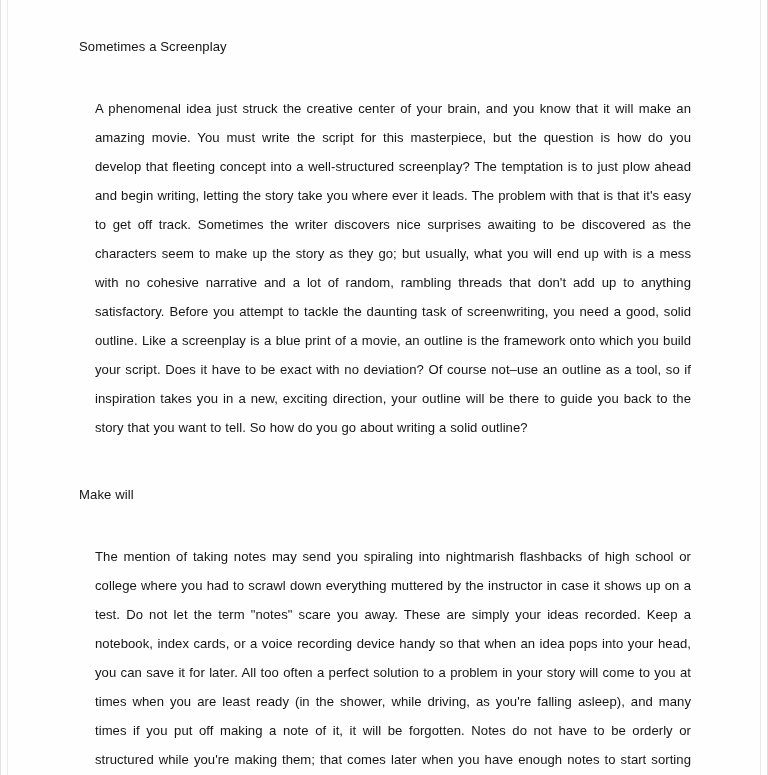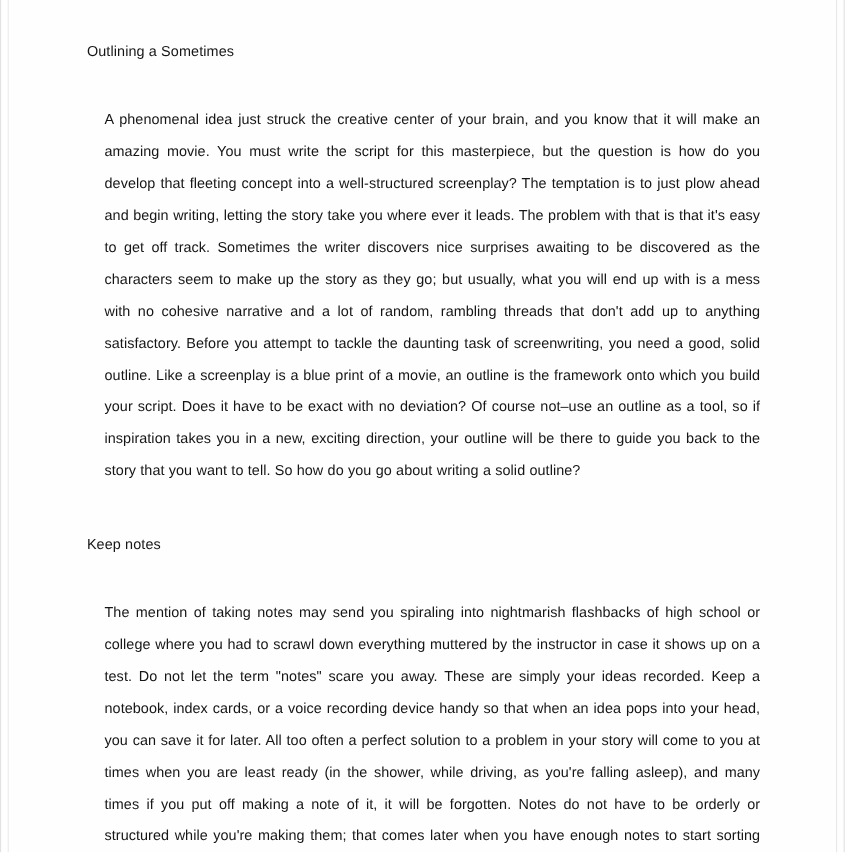--- a/index.html
+++ b/index.html
@@ -80,29 +80,29 @@
   .gap-after-title { height: 17px; }
   .gap-para-to-heading { height: 22px; }
   .gap-heading-to-para { height: 17px; }
 </style>
 </head>
 <body>
 
 <div class="page-sheet">
   <div class="doc-body">
 
-    <h1 class="doc-heading">Outlining a Sometimes</h1>
+    <h1 class="doc-heading">Sometimes a Screenplay</h1>
 
     <div class="gap-after-title"></div>
 
     <p class="doc-para">A phenomenal idea just struck the creative center of your brain, and you know that it will make an amazing movie.  You must write the script for this masterpiece, but the question is how do you develop that fleeting concept into a well-structured screenplay?  The temptation is to just plow ahead and begin writing, letting the story take you where ever it leads.  The problem with that is that it's easy to get off track.  Sometimes the writer discovers nice surprises awaiting to be discovered as the characters seem to make up the story as they go; but usually, what you will end up with is a mess with no cohesive narrative and a lot of random, rambling threads that don't add up to anything satisfactory.  Before you attempt to tackle the daunting task of screenwriting, you need a good, solid outline.  Like a screenplay is a blue print of a movie, an outline is the framework onto which you build your script.  Does it have to be exact with no deviation?  Of course not–use an outline as a tool, so if inspiration takes you in a new, exciting direction, your outline will be there to guide you back to the story that you want to tell.  So how do you go about writing a solid outline?</p>
 
     <div class="gap-para-to-heading"></div>
 
-    <h2 class="doc-heading">Keep notes</h2>
+    <h2 class="doc-heading">Make will</h2>
 
     <div class="gap-heading-to-para"></div>
 
     <p class="doc-para">The mention of taking notes may send you spiraling into nightmarish flashbacks of high school or college where you had to scrawl down everything muttered by the instructor in case it shows up on a test.  Do not let the term "notes" scare you away.  These are simply your ideas recorded.  Keep a notebook, index cards, or a voice recording device handy so that when an idea pops into your head, you can save it for later.  All too often a perfect solution to a problem in your story will come to you at times when you are least ready (in the shower, while driving, as you're falling asleep), and many times if you put off making a note of it, it will be forgotten.  Notes do not have to be orderly or structured while you're making them; that comes later when you have enough notes to start sorting through to see what ideas work and what do not.  At this point, you can categorize them–character ticks, dialogue, scenes, major plot points, etc.  Once you do this, the story idea begins to be fleshed out, though you still have no structure to it.  That comes next.</p>
 
     <div class="gap-para-to-heading"></div>
 
   </div>
 </div>
 

